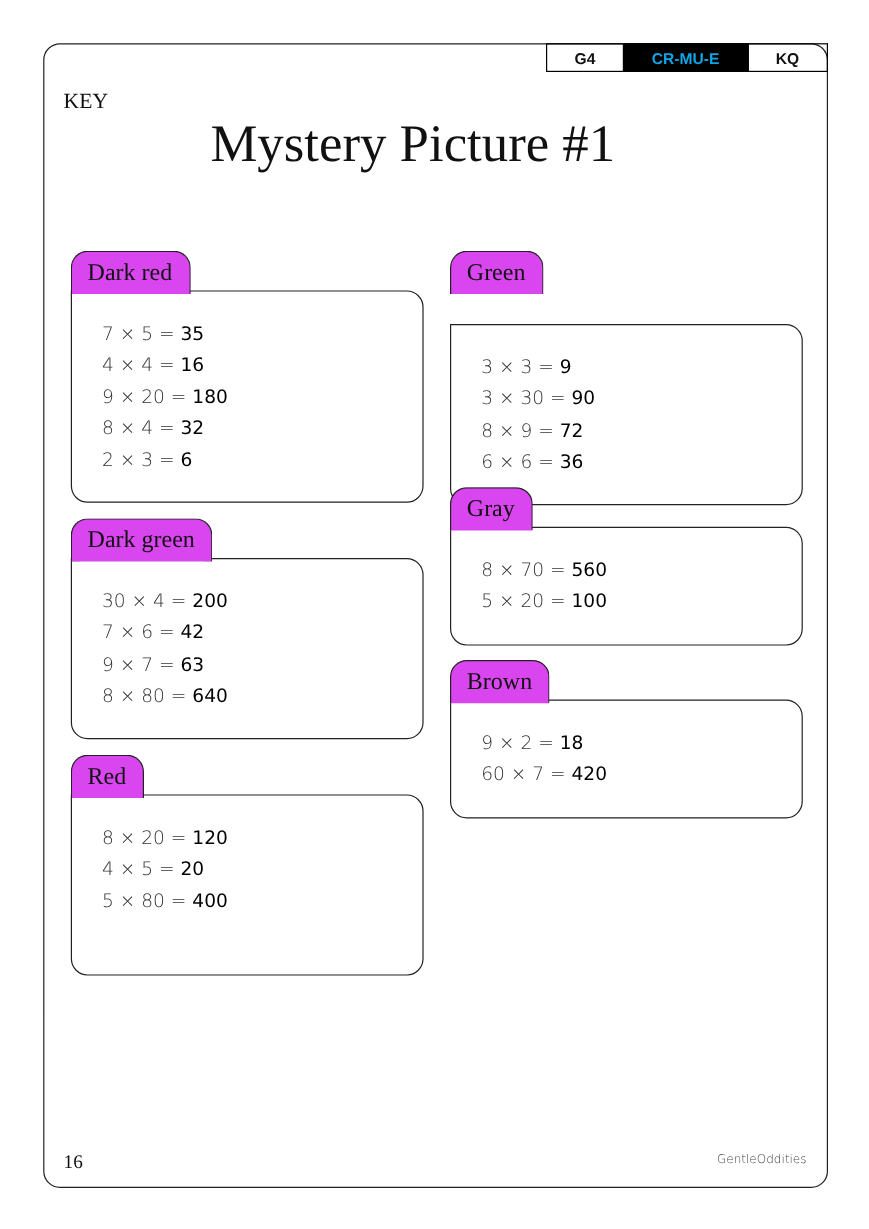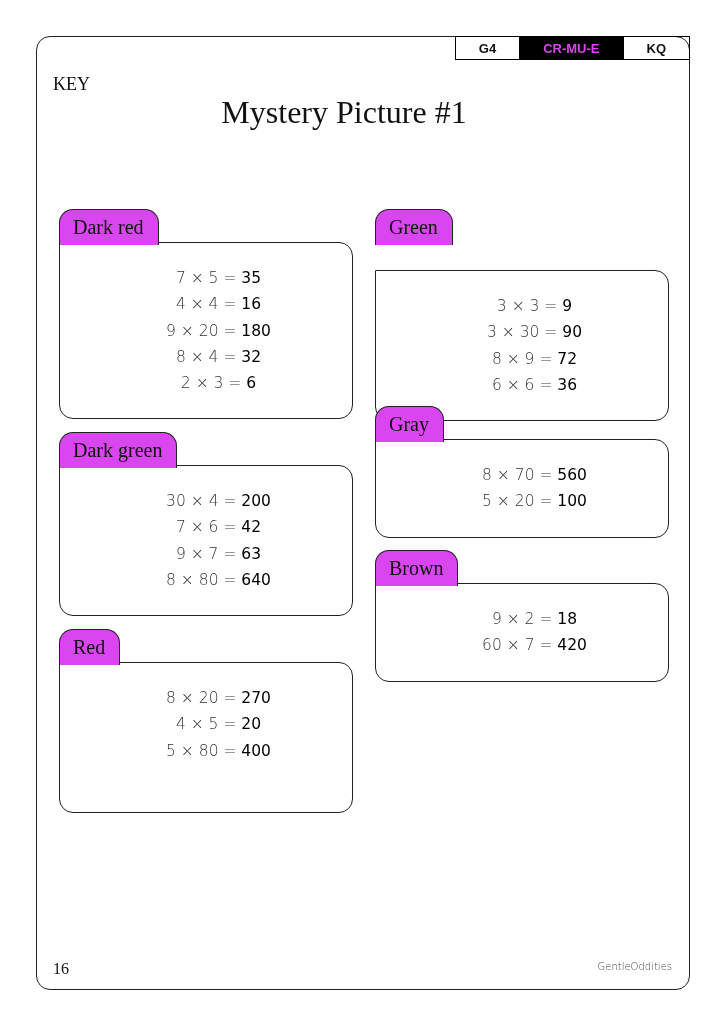--- a/index.html
+++ b/index.html
@@ -13,44 +13,44 @@
     border: 1.6px solid #222; border-radius: 14px;
   }
   .code-tags {
     position: absolute; top: 36px; right: 34px; display: flex; height: 24px;
     font-family: "Liberation Sans", sans-serif; font-weight: bold; font-size: 13px;
   }
   .code-tags span {
     display: flex; align-items: center; justify-content: center;
     border: 1.4px solid #000; padding: 0 23px; height: 24px;
   }
-  .code-tags .dark { background: #000; color: #d946ef; }
+  .code-tags .dark { background: #000; color: #0ea5e9; }
   .code-tags span + span { border-left: none; }
   .key-label {
     position: absolute; left: 53px; top: 50px; font-size: 18px;
     font-family: "Liberation Serif", serif;
     margin-top: 24px;
   }
   .page-title {
     position: absolute; left: 0; width: 688px; top: 94px; text-align: center;
-    font-family: "Liberation Serif", serif; font-size: 32px;
+    font-family: "Liberation Serif", serif; font-size: 44px;
   }
   .group { position: absolute; width: 294px; }
   .tab {
     position: absolute; top: 0; left: 0; height: 36px;
     border: 1.6px solid #222; border-bottom: none;
     border-radius: 14px 14px 0 0; background: #d946ef;
     padding: 6px 14px 0 13px;
     font-family: "Liberation Serif", serif; font-size: 20px;
     z-index: 2;
   }
   .box {
     position: absolute; left: 0; top: 33px; width: 294px;
     border: 1.6px solid #222; border-radius: 0 14px 14px 14px;
-    padding: 22px 0 18px 25px; background: #fff; text-align: center;
+    padding: 22px 0 18px 25px; background: #fff;
   }
   .eq {
     font-family: "DejaVu Sans", sans-serif; font-size: 15.5px; line-height: 26.3px;
     color: #333; font-weight: 300;
   }
   .eq .ans { color: #000; font-weight: 500; }
   .page-number {
     position: absolute; left: 53px; top: 960px;
     font-family: "Liberation Serif", serif; font-size: 16px;
   }
@@ -116,20 +116,20 @@
   <div class="tab">Brown</div>
   <div class="box" style="height:99px;">
     <div class="eq"><span>9 × 2 = </span><span class="ans">18</span></div>
     <div class="eq"><span>60 × 7 = </span><span class="ans">420</span></div>
   </div>
 </div>
 
 <div class="group" style="left:59px; top:629px;">
   <div class="tab">Red</div>
   <div class="box" style="height:151px;">
-    <div class="eq"><span>8 × 20 = </span><span class="ans">270</span></div>
+    <div class="eq"><span>8 × 20 = </span><span class="ans">120</span></div>
     <div class="eq"><span>4 × 5 = </span><span class="ans">20</span></div>
     <div class="eq"><span>5 × 80 = </span><span class="ans">400</span></div>
   </div>
 </div>
 
 <div class="page-number">16</div>
 <div class="brand">GentleOddities</div>
 
 </body></html>

